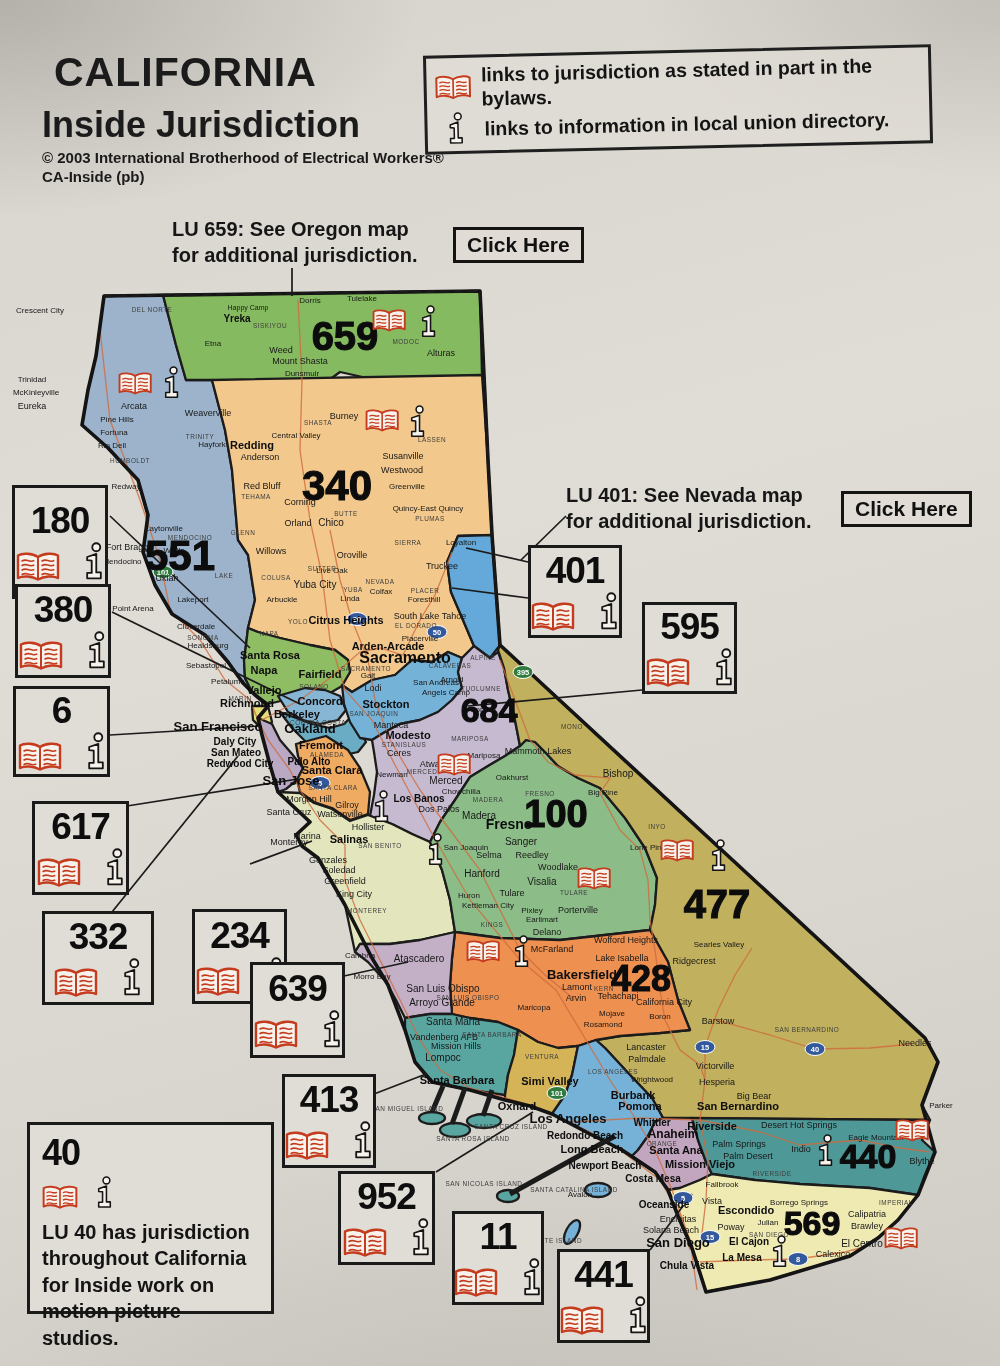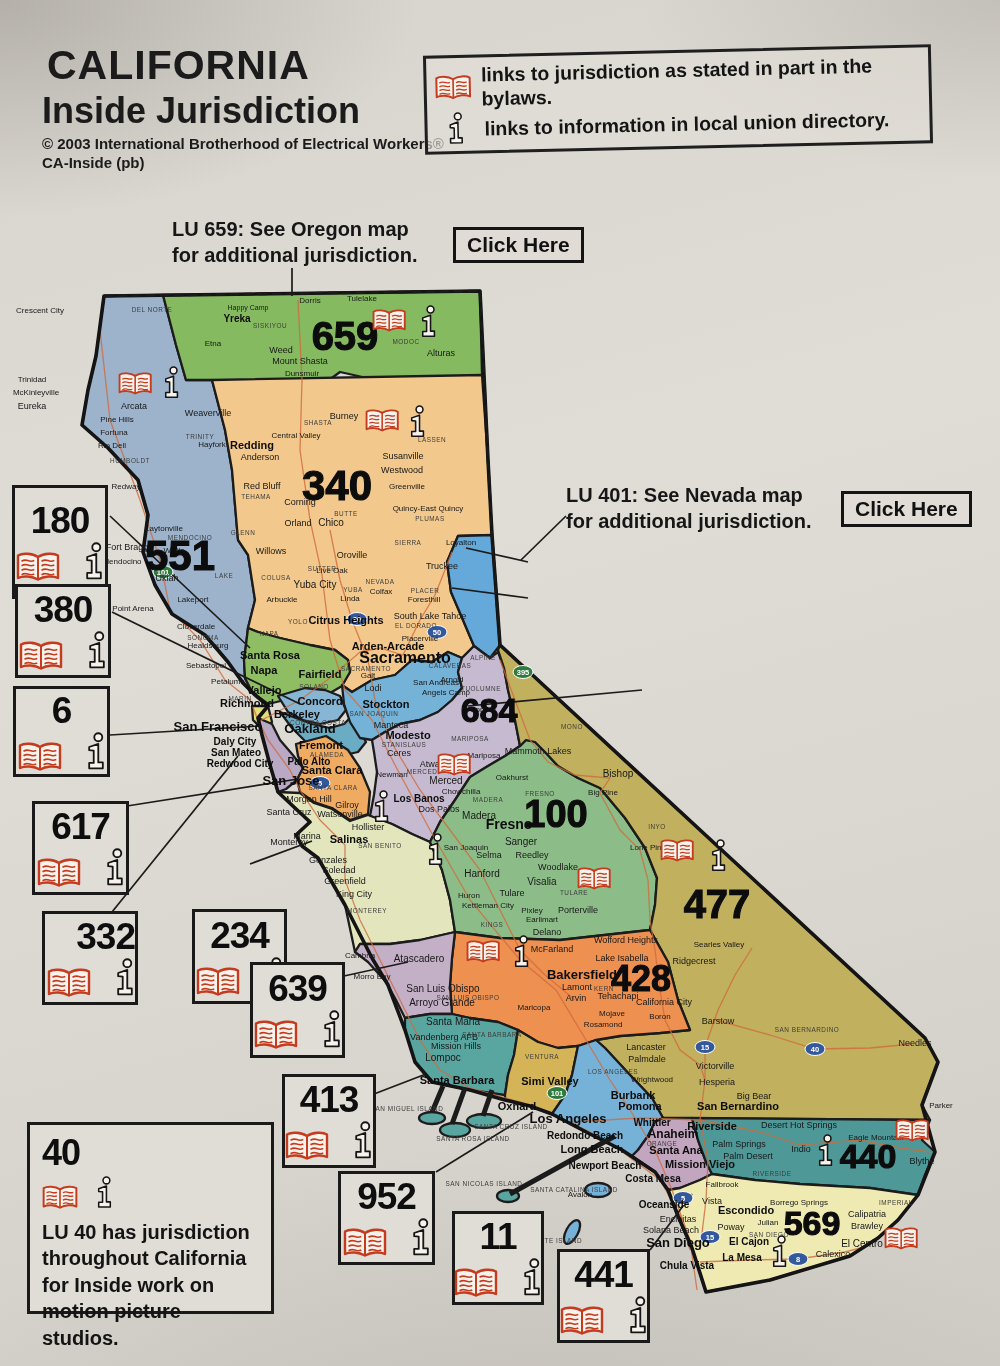--- a/index.html
+++ b/index.html
@@ -5,21 +5,21 @@
   html,body{margin:0;padding:0;background:#b8b4ae;}
   #page{position:relative;width:1000px;height:1366px;overflow:hidden;
     font-family:"Liberation Sans",sans-serif;
     background:
       radial-gradient(700px 360px at 0% 0%, rgba(55,50,45,.22), transparent 60%),
       radial-gradient(600px 300px at 100% 0%, rgba(55,50,45,.14), transparent 60%),
       radial-gradient(900px 500px at 50% 110%, rgba(55,50,45,.10), transparent 70%),
       linear-gradient(165deg,#d7d3cd,#e0dcd6 38%,#d9d5cf 70%,#cfcbc5);}
   #map-svg{position:absolute;left:0;top:0;width:1000px;height:1366px;}
   .hdr{position:absolute;left:42px;top:40px;color:#1b1b1b;}
-  .hdr .t1{font-size:41px;font-weight:bold;letter-spacing:1px;line-height:1.02;margin:5px;}
+  .hdr .t1{font-size:41px;font-weight:bold;letter-spacing:1px;line-height:1.02;margin:12px;}
   .hdr .t2{font-size:36px;font-weight:bold;margin:0 0 4px 0;line-height:1.05;}
   .hdr .sub{font-size:15px;font-weight:bold;line-height:1.3;margin:0;}
   .legend{position:absolute;left:424px;top:50px;width:486px;border:3px solid #1f1f1f;
     background:rgba(226,222,215,.65);padding:5px 8px;transform:rotate(-1.3deg);}
   .leg-row{display:flex;align-items:center;gap:9px;font-weight:bold;font-size:19.5px;color:#141414;line-height:1.25;}
   .leg-ic{width:40px;display:flex;justify-content:center;}
   .note{position:absolute;font-weight:bold;font-size:20px;color:#161616;line-height:1.3;}
   .clickhere{position:absolute;border:3px solid #141414;background:rgba(226,222,215,.6);
     font-weight:bold;font-size:21px;color:#111;padding:3px 11px;}
   .callout{position:absolute;background:#e0dcd6;border:3px solid #1a1a1a;
@@ -30,21 +30,21 @@
   .inf{width:20px;height:40px;}
   #box-40{align-items:flex-start;justify-content:flex-start;padding:10px 12px;}
   #box-40 .co-num{font-size:36px;}
   #box-40 .co-icons{gap:18px;margin:2px 0 6px 0;}
   #box-40 .bk{width:36px;height:25px;} #box-40 .inf{width:17px;height:34px;}
   .co-note{font-size:20px;font-weight:bold;color:#141414;line-height:1.32;}
   #box-180{left:12px;top:485px;width:96px;height:114px;}
   #box-302{left:15px;top:584px;width:96px;height:94px;}
   #box-6{left:13px;top:686px;width:97px;height:91px;}
   #box-617{left:32px;top:801px;width:97px;height:94px;}
-  #box-332{left:42px;top:911px;width:96px;height:94px;align-items:flex-end;}
+  #box-332{left:42px;top:911px;width:112px;height:94px;}
   #box-234{left:192px;top:863px;width:95px;height:95px;margin-top:46px;}
   #box-639{left:250px;top:962px;width:95px;height:96px;}
   #box-413{left:282px;top:1074px;width:94px;height:94px;}
   #box-952{left:338px;top:1171px;width:97px;height:94px;}
   #box-11{left:452px;top:1211px;width:92px;height:94px;}
   #box-441{left:557px;top:1249px;width:93px;height:94px;}
   #box-401{left:528px;top:545px;width:94px;height:93px;}
   #box-595{left:642px;top:602px;width:95px;height:92px;}
   #box-40{left:27px;top:1122px;width:247px;height:192px;}
   
@@ -646,14 +646,36 @@
     <div class="co-num">441</div>
     <div class="co-icons">
         <svg class="bk" viewBox="0 0 44 30">
           <use href="#g-book"></use>
         </svg>
         <svg class="inf" viewBox="0 0 22 44">
           <use href="#g-info"></use>
         </svg>
       </div>
   </div>
+  <div class="callout" id="box-401">
+    <div class="co-num">401</div>
+    <div class="co-icons">
+        <svg class="bk" viewBox="0 0 44 30">
+          <use href="#g-book"></use>
+        </svg>
+        <svg class="inf" viewBox="0 0 22 44">
+          <use href="#g-info"></use>
+        </svg>
+      </div>
+  </div>
+  <div class="callout" id="box-595">
+    <div class="co-num">595</div>
+    <div class="co-icons">
+        <svg class="bk" viewBox="0 0 44 30">
+          <use href="#g-book"></use>
+        </svg>
+        <svg class="inf" viewBox="0 0 22 44">
+          <use href="#g-info"></use>
+        </svg>
+      </div>
+  </div>
 
 </div>
 
 </body></html>

